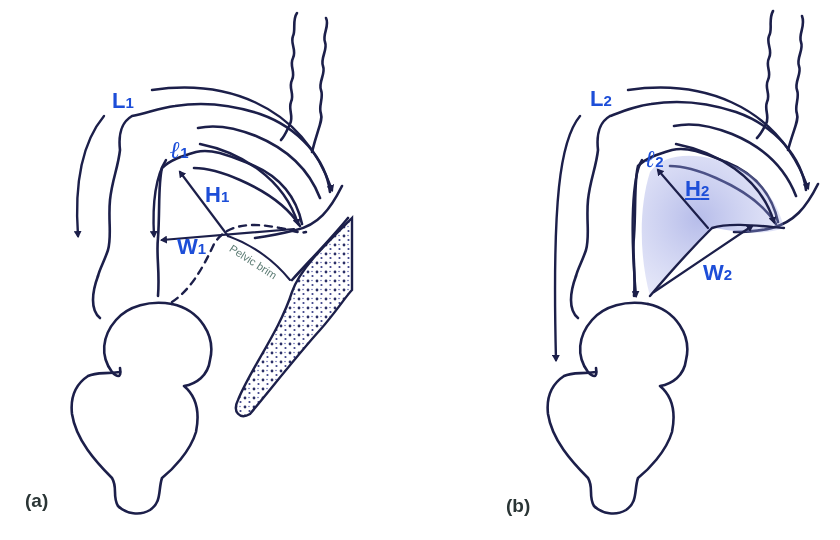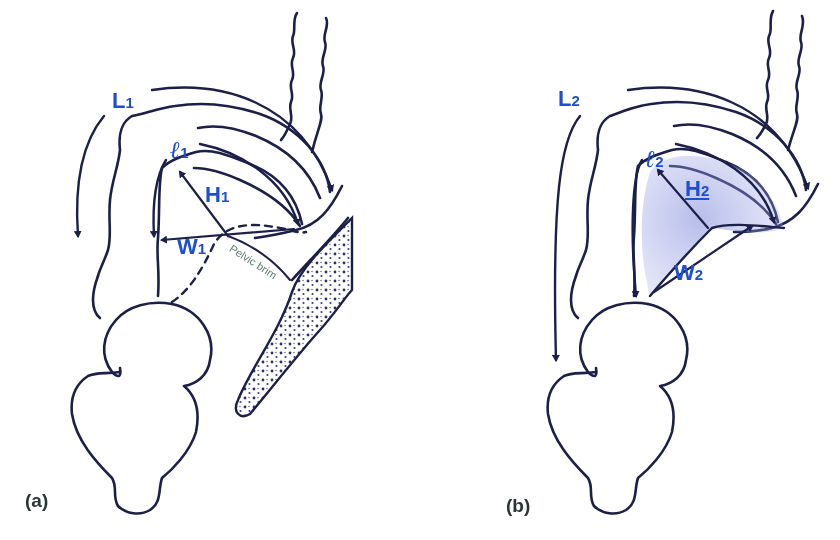--- a/index.html
+++ b/index.html
@@ -101,25 +101,25 @@
 </div>
 <div class="lbl" style="left:205px; top:184px;">
   <span>H</span><sub>1</sub>
 </div>
 <div class="lbl" style="left:177px; top:236px;">
   <span>W</span><sub>1</sub>
 </div>
 <div class="brim" style="left:234px; top:242px; transform: rotate(33deg);">Pelvic brim</div>
 <div class="panel-label" style="left:25px; top:490px;">(a)</div>
 
-<div class="lbl" style="left:558px; top:88px;">
+<div class="lbl" style="left:590px; top:88px;">
   <span>L</span><sub>2</sub>
 </div>
 <div class="lbl" style="left:645px; top:147px;">
   <span class="script">ℓ</span><sub>2</sub>
 </div>
 <div class="lbl" style="left:685px; top:178px;text-decoration:underline;">
   <span>H</span><sub>2</sub>
 </div>
-<div class="lbl" style="left:674px; top:262px;">
+<div class="lbl" style="left:703px; top:262px;">
   <span>W</span><sub>2</sub>
 </div>
 <div class="panel-label" style="left:506px; top:495px;">(b)</div>
 
 </body></html>

